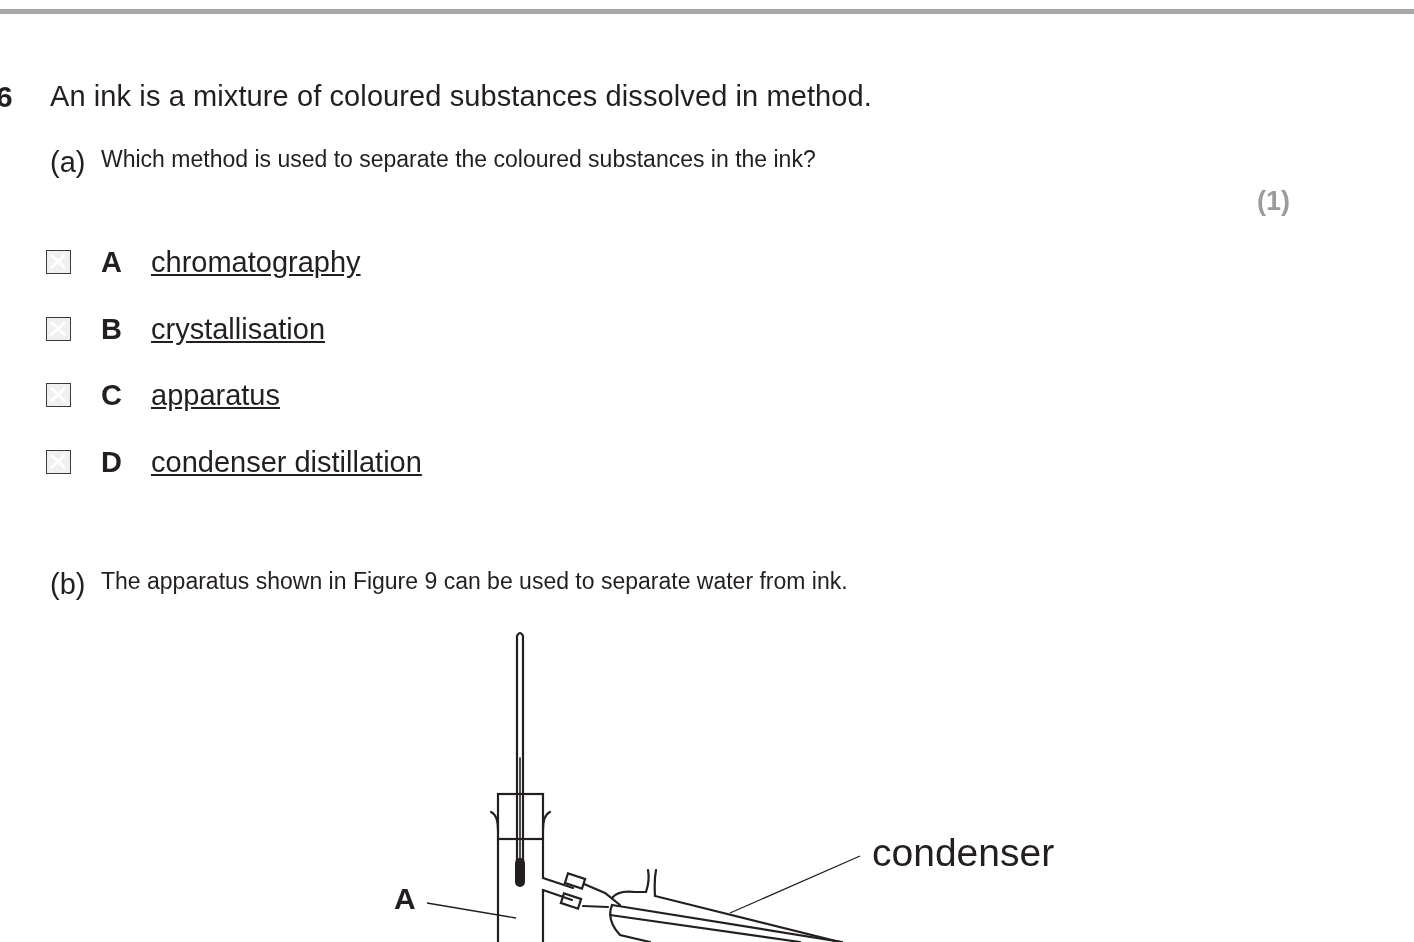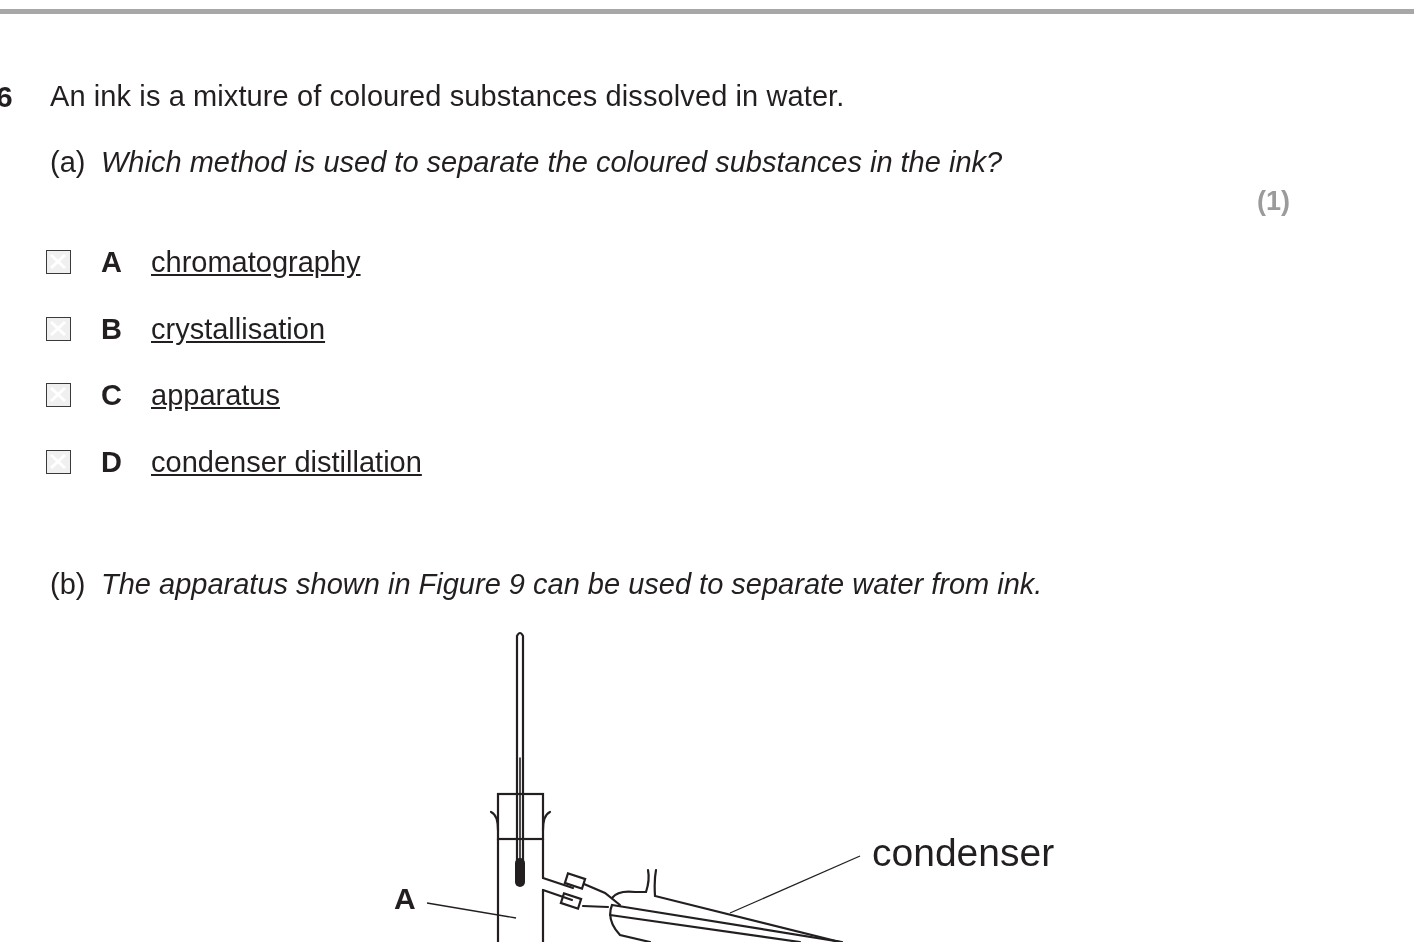--- a/index.html
+++ b/index.html
@@ -13,21 +13,21 @@
     position: absolute; left: 0; top: 9px; width: 1414px; height: 5px;
     background: #a7a7a7;
   }
   .qnum {
     position: absolute; left: -4px; top: 80px; font-size: 30px; font-weight: bold;
   }
   .stem {
     position: absolute; left: 50px; top: 80px; font-size: 29px; letter-spacing: 0.1px;
   }
   .part-label { position: absolute; font-size: 29px; }
-  .part-text { position: absolute; font-size: 29px; font-style: italic; }
+  .part-text { position: absolute; font-size: 23px; }
   .marks {
     position: absolute; left: 1257px; top: 186px; font-size: 27px; font-weight: bold;
     color: #9b9b9b;
   }
   .option { position: absolute; left: 46px; height: 36px; display: block; }
   .option .box {
     position: absolute; left: 0; top: 4px; width: 25px; height: 24px;
     border: 1.5px solid #3a3a3a; box-sizing: border-box; background: #f0f0f0;
   }
   .option .box svg { position: absolute; left: 0; top: 0; }
@@ -44,21 +44,21 @@
   .label-condenser {
     position: absolute; left: 872px; top: 831px; font-size: 39px;
   }
 </style>
 </head>
 <body>
 
 <div class="top-rule"></div>
 
 <div class="qnum">6</div>
-<div class="stem">An ink is a mixture of coloured substances dissolved in water.</div>
+<div class="stem">An ink is a mixture of coloured substances dissolved in method.</div>
 
 <div class="part-label" style="left:50px; top:146px;">(a)</div>
 <div class="part-text" style="left:101px; top:146px;">Which method is used to separate the coloured substances in the ink?</div>
 <div class="marks">(1)</div>
 
 <div class="option" style="top:246px;">
   <span class="box">
     <svg width="22" height="21" viewBox="0 0 22 21">
         <path d="M4 4 L18 17 M18 4 L4 17" stroke="#ffffff" stroke-width="3"></path>
       </svg>

